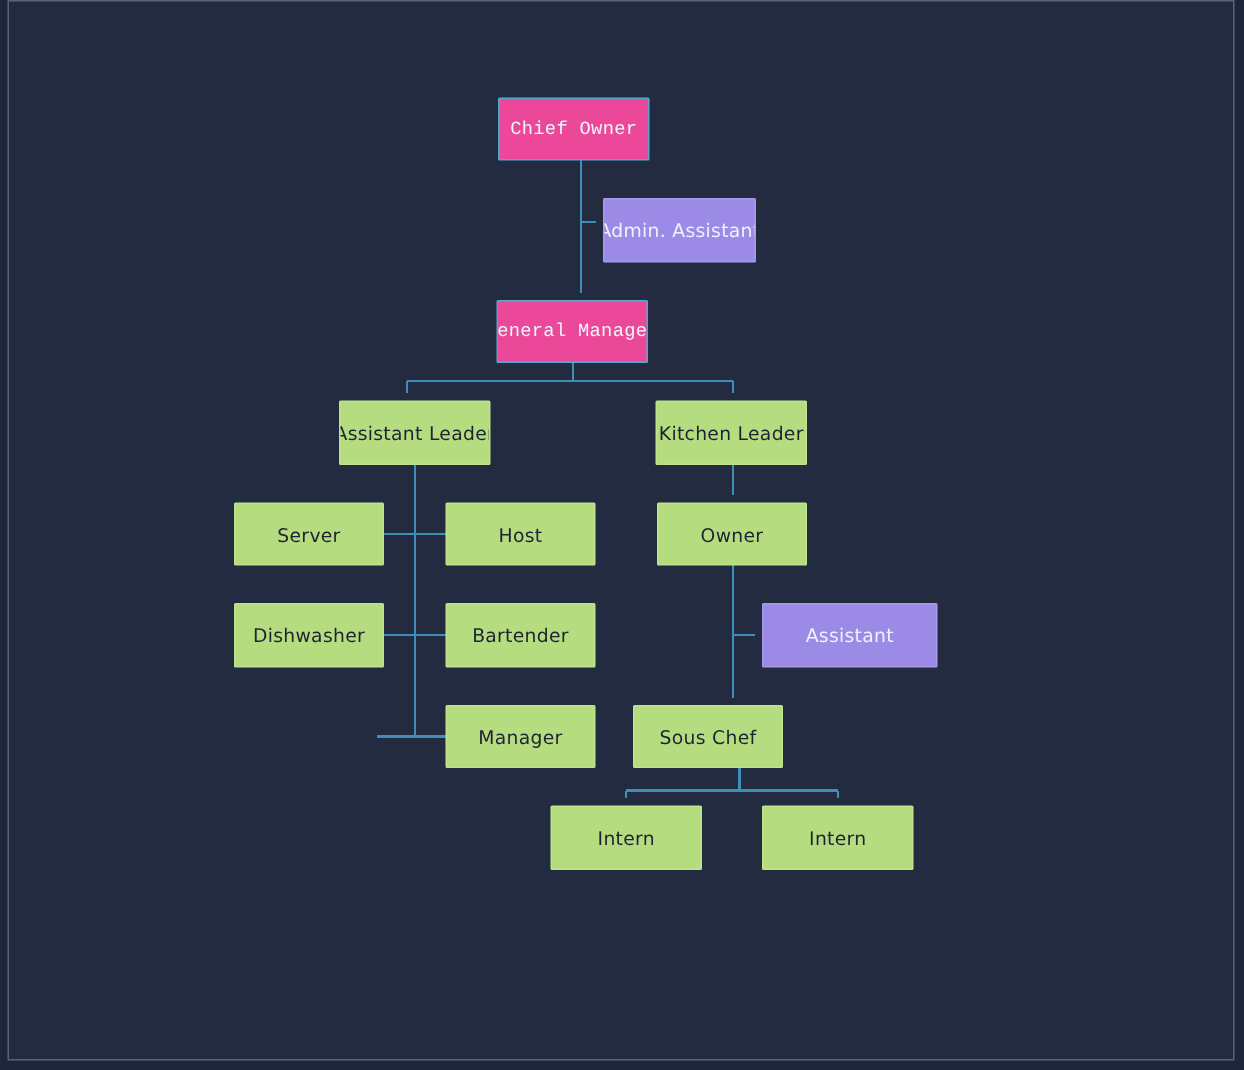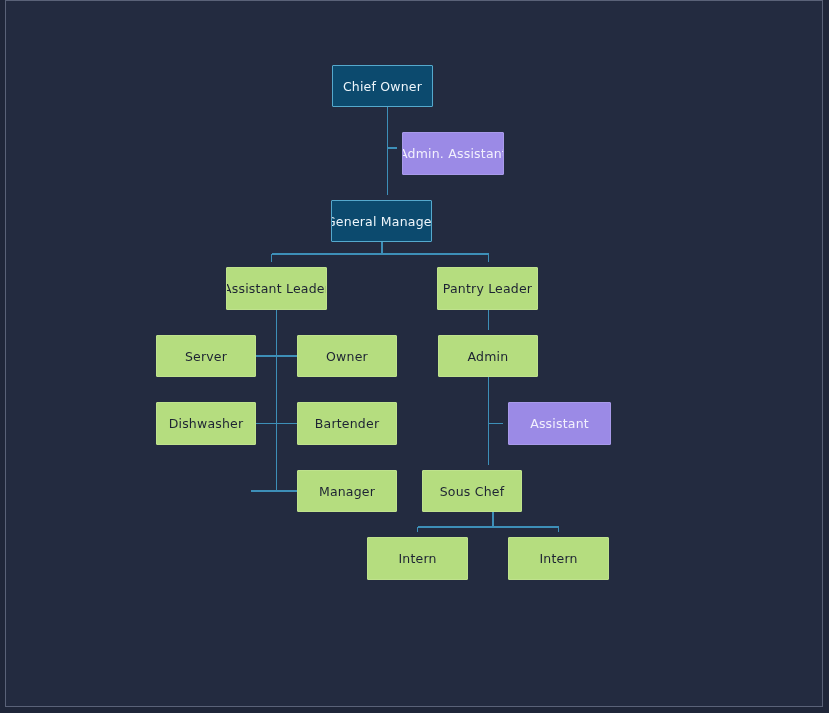--- a/index.html
+++ b/index.html
@@ -44,23 +44,24 @@
     display: flex;
     align-items: center;
     justify-content: center;
     font-size: 12.5px;
     letter-spacing: 0.2px;
     white-space: nowrap;
     overflow: hidden;
     border-radius: 1px;
   }
   .node.exec {
-    background: #0c4a6e;
+    background: #ec4899;
     color: #eef6fb;
     border: 1px solid #55a9cd;
+    font-family: Liberation Mono, monospace;
   }
   .node.staff {
     background: #b5dd7f;
     color: #1d2333;
     border: 1px solid #bfe28d;
   }
   .node.assist {
     background: #9b8ae6;
     color: #f2f0fd;
     border: 1px solid #a89aea;
@@ -104,26 +105,26 @@
         <path d="M 411.5 526 L 552.5 526"></path>
         <path d="M 411.5 526 L 411.5 531"></path>
         <path d="M 552.5 526 L 552.5 531"></path>
       </g>
     </svg>
 
     <div class="node exec" style="left: 326px; top: 64px; width: 101px; height: 42px;">Chief Owner</div>
     <div class="node assist" style="left: 396px; top: 131px; width: 102px; height: 43px;">Admin. Assistant</div>
     <div class="node exec" style="left: 325px; top: 199px; width: 101px; height: 42px;">General Manager</div>
     <div class="node staff" style="left: 220px; top: 266px; width: 101px; height: 43px;">Assistant Leader</div>
-    <div class="node staff" style="left: 431px; top: 266px; width: 101px; height: 43px;">Pantry Leader</div>
+    <div class="node staff" style="left: 431px; top: 266px; width: 101px; height: 43px;">Kitchen Leader</div>
     <div class="node staff" style="left: 150px; top: 334px; width: 100px; height: 42px;">Server</div>
-    <div class="node staff" style="left: 291px; top: 334px; width: 100px; height: 42px;">Owner</div>
-    <div class="node staff" style="left: 432px; top: 334px; width: 100px; height: 42px;">Admin</div>
+    <div class="node staff" style="left: 291px; top: 334px; width: 100px; height: 42px;">Host</div>
+    <div class="node staff" style="left: 432px; top: 334px; width: 100px; height: 42px;">Owner</div>
     <div class="node staff" style="left: 291px; top: 401px; width: 100px; height: 43px;">Bartender</div>
     <div class="node staff" style="left: 150px; top: 401px; width: 100px; height: 43px;">Dishwasher</div>
-    <div class="node assist" style="left: 502px; top: 401px; width: 103px; height: 43px;">Assistant</div>
+    <div class="node assist" style="left: 502px; top: 401px; width: 117px; height: 43px;">Assistant</div>
     <div class="node staff" style="left: 291px; top: 469px; width: 100px; height: 42px;">Manager</div>
     <div class="node staff" style="left: 416px; top: 469px; width: 100px; height: 42px;">Sous Chef</div>
     <div class="node staff" style="left: 361px; top: 536px; width: 101px; height: 43px;">Intern</div>
     <div class="node staff" style="left: 502px; top: 536px; width: 101px; height: 43px;">Intern</div>
 
   </div>
 </div>
 
 </body></html>

